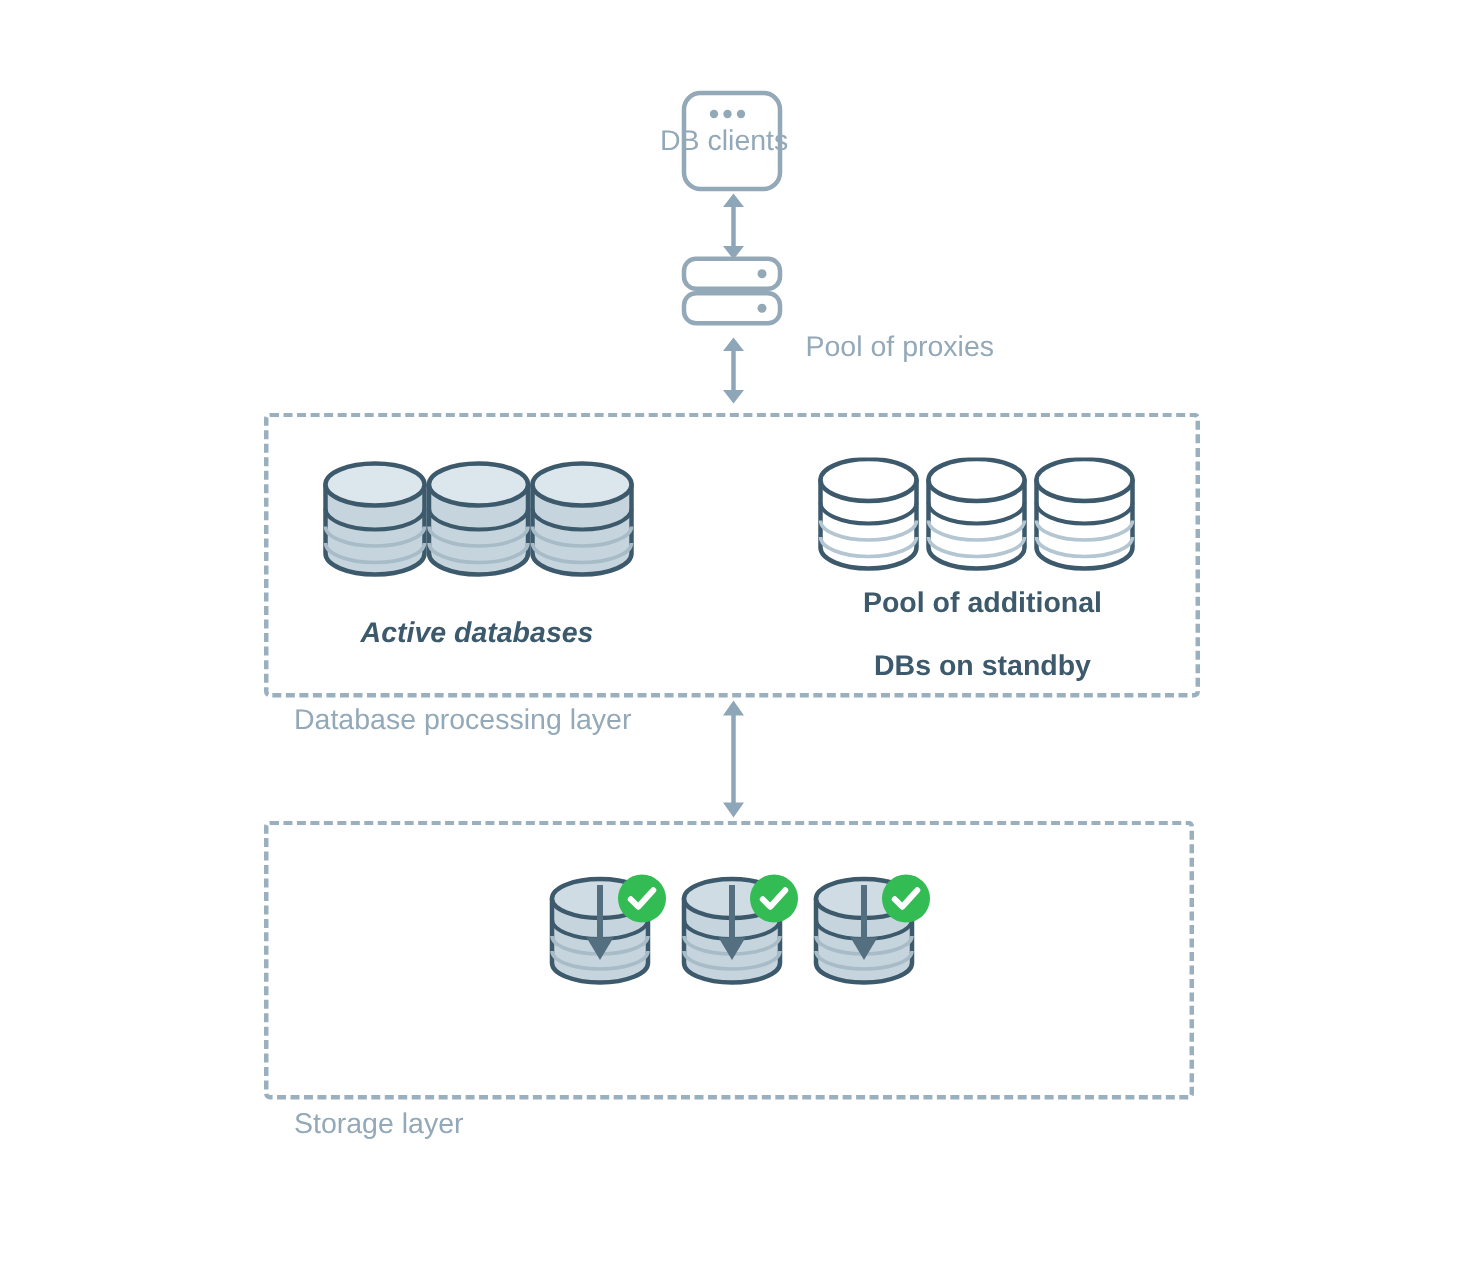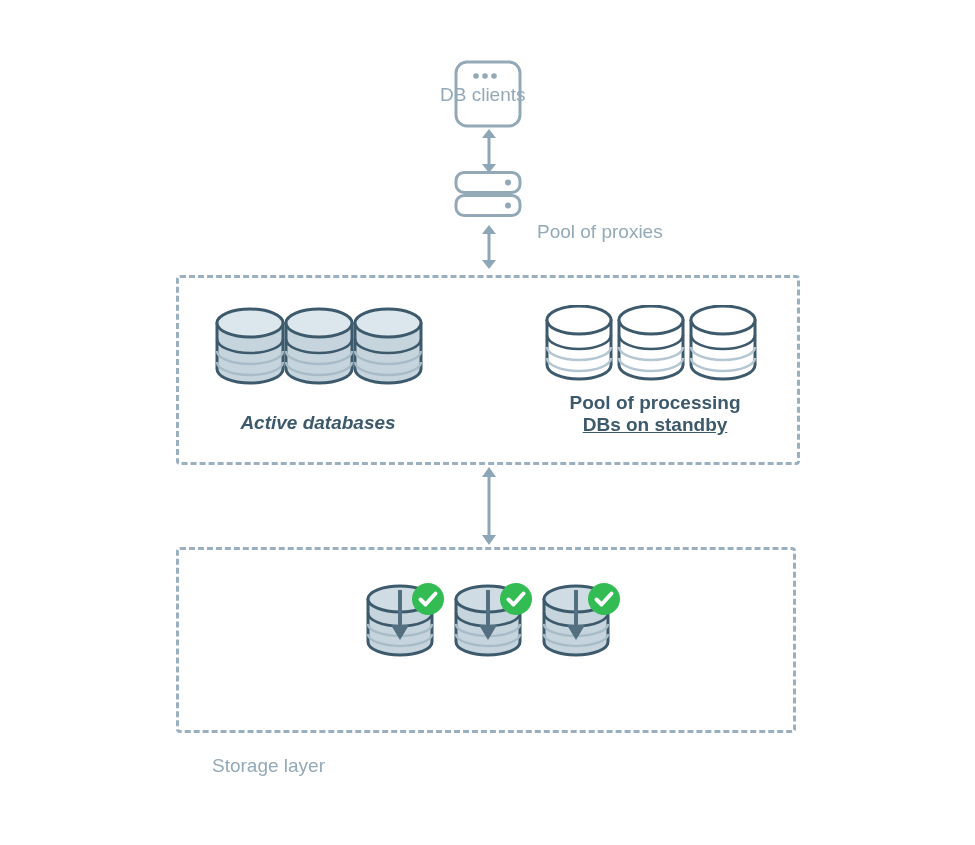--- a/index.html
+++ b/index.html
@@ -127,23 +127,24 @@
     <path d="M4 53 A32 13 0 0 0 68 53" fill="none" stroke="#b3c6d1" stroke-width="2.4"></path>
   </svg>
   <svg class="svg-node" style="left:687px; top:305px;" width="72" height="80" viewBox="0 0 72 80">
     <path d="M4 15 L4 60 A32 14 0 0 0 68 60 L68 15 Z" fill="#ffffff" stroke="#3d5a6c" stroke-width="3" stroke-linejoin="round"></path>
     <ellipse cx="36" cy="15" rx="32" ry="14" fill="#ffffff" stroke="#3d5a6c" stroke-width="3"></ellipse>
     <path d="M4 30 A32 14 0 0 0 68 30" fill="none" stroke="#3d5a6c" stroke-width="2.6"></path>
     <path d="M4 42 A32 13 0 0 0 68 42" fill="none" stroke="#b3c6d1" stroke-width="2.4"></path>
     <path d="M4 53 A32 13 0 0 0 68 53" fill="none" stroke="#b3c6d1" stroke-width="2.4"></path>
   </svg>
 
-  <div class="label label-dark label-center" style="left:551px; top:392px; width:208px;">Pool of processing</div>
-  <div class="label label-dark label-center" style="left:551px; top:414px; width:208px;text-decoration:underline;">DBs on standby</div>
+  <div class="label label-dark label-center" style="left:551px; top:392px; width:208px;">Pool of additional</div>
+  <div class="label label-dark label-center" style="left:551px; top:434px; width:208px;">DBs on standby</div>
 
+  <div class="label label-muted" style="left:196px; top:470px;">Database processing layer</div>
 
   <svg class="svg-node" style="left:478px; top:466px;" width="22" height="80" viewBox="0 0 22 80">
     <line x1="11" y1="7" x2="11" y2="73" stroke="#8ea7b8" stroke-width="3"></line>
     <path d="M11 1 L18 11 L4 11 Z" fill="#8ea7b8"></path>
     <path d="M11 79 L18 69 L4 69 Z" fill="#8ea7b8"></path>
   </svg>
 
   <div class="layer-box" style="left:176px; top:547px; width:620px; height:186px;"></div>
 
   <svg class="svg-node" style="left:364px; top:580px;" width="84" height="84" viewBox="0 0 84 84">
@@ -176,15 +177,15 @@
     <path d="M4 33 A32 13 0 0 0 68 33" fill="none" stroke="#3d5a6c" stroke-width="2.6"></path>
     <path d="M4 44 A32 12 0 0 0 68 44" fill="none" stroke="#a8bcc8" stroke-width="2.4"></path>
     <path d="M4 54 A32 12 0 0 0 68 54" fill="none" stroke="#a8bcc8" stroke-width="2.4"></path>
     <line x1="36" y1="10" x2="36" y2="48" stroke="#546f80" stroke-width="4"></line>
     <path d="M36 60 L27 45 L45 45 Z" fill="#546f80"></path>
     <circle cx="64" cy="19" r="16" fill="#32bc53"></circle>
     <path d="M56.5 19.5 L61.5 24.5 L71.5 13.5" fill="none" stroke="#ffffff" stroke-width="4" stroke-linecap="round" stroke-linejoin="round"></path>
   </svg>
 
 
-  <div class="label label-muted" style="left:212px; top:739px;margin-top:16px;">Storage layer</div>
+  <div class="label label-muted" style="left:196px; top:739px;">Storage layer</div>
 
 </div>
 
 </body></html>

